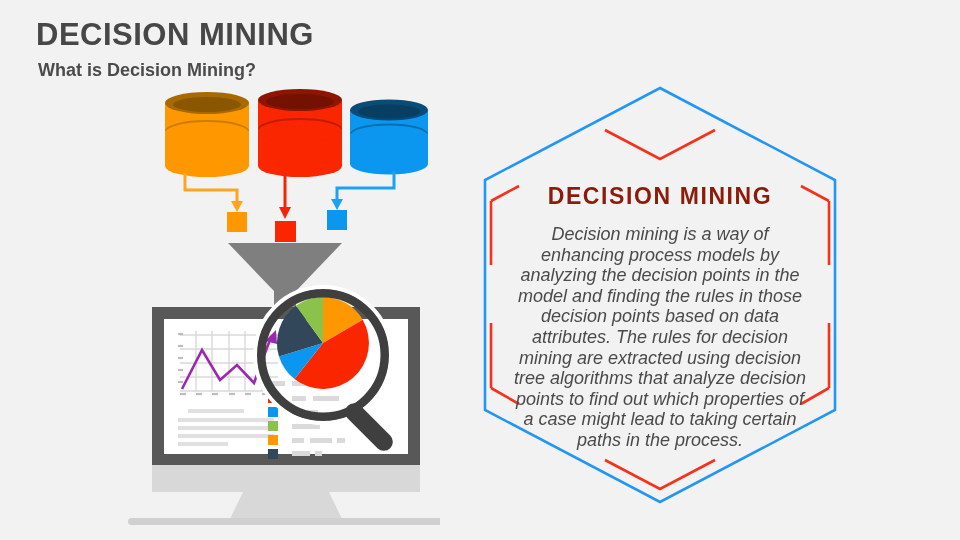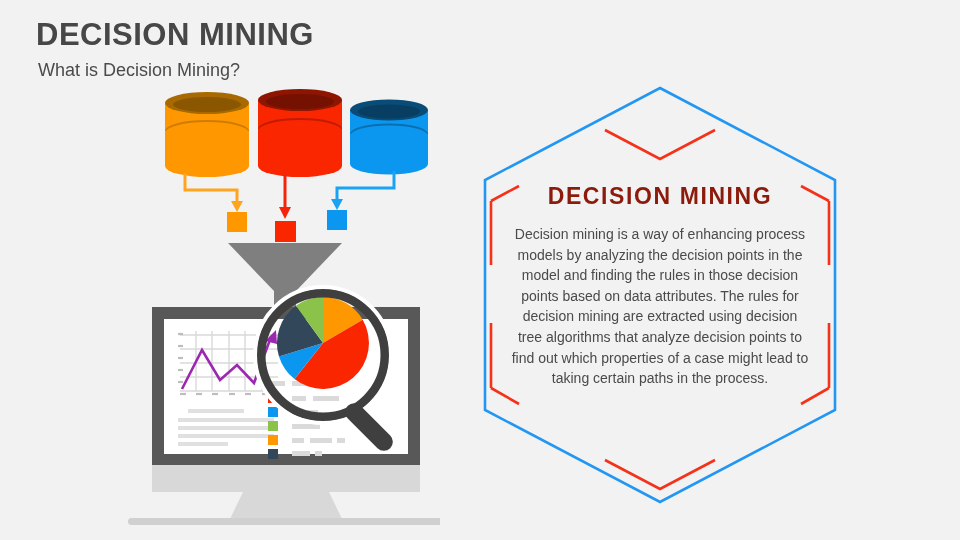--- a/index.html
+++ b/index.html
@@ -12,41 +12,41 @@
   #stage{position:absolute;left:0;top:0;width:960px;height:384px;}
 
   
   .slide-title{
     position:absolute;left:36px;top:17px;
     font-size:31px;font-weight:bold;color:#474747;
     letter-spacing:.5px;white-space:nowrap;
   }
   .slide-subtitle{
     position:absolute;left:38px;top:60px;
-    font-size:18px;font-weight:normal;color:#4b4b4b;
+    font-size:18px;font-weight:bold;color:#4b4b4b;
     white-space:nowrap;
   }
 
   
   #illustration{position:absolute;left:110px;top:85px;width:330px;height:440px;}
   #illustration svg{display:block;}
 
   
   #hexpanel{position:absolute;left:455px;top:80px;width:410px;height:430px;}
   #hexpanel svg{position:absolute;left:0;top:0;}
   .hex-content{
     position:absolute;left:40px;top:103px;width:330px;
     text-align:center;
   }
   .hex-heading{
     font-size:23px;font-weight:bold;color:#8c1b0b;
     letter-spacing:1.6px;white-space:nowrap;margin:0 0 10px 0;
   }
   .hex-body{
-    font-size:14px;line-height:20.6px;color:#4a4a4a;margin:14px;
+    font-size:18px;line-height:20.6px;color:#4a4a4a;margin:14px;font-style:italic;
   }
 </style>
 </head>
 <body>
 
 <div id="stage">
 
   <div class="slide-title">DECISION MINING</div>
   <div class="slide-subtitle">What is Decision Mining?</div>
 

